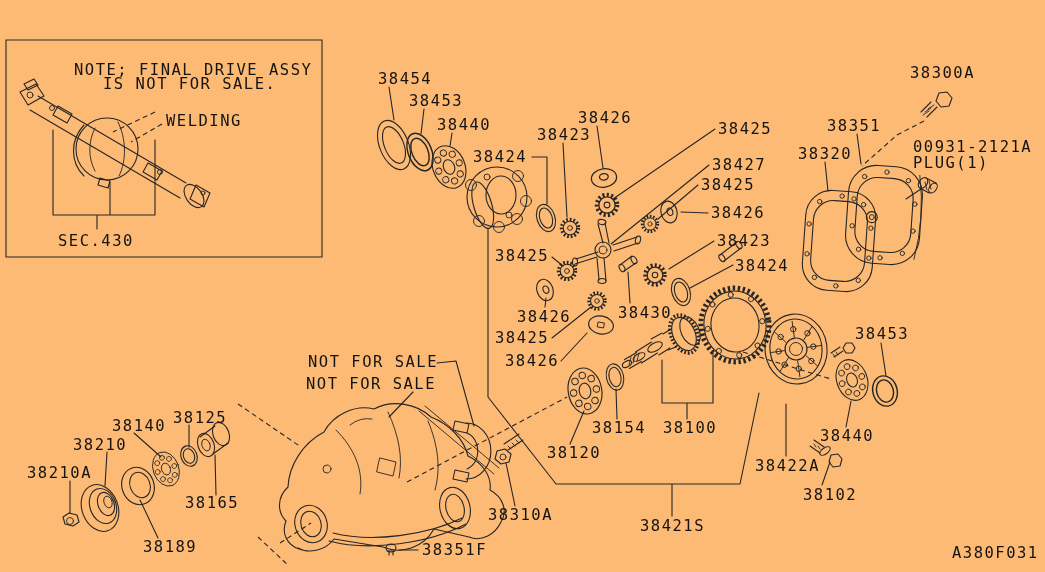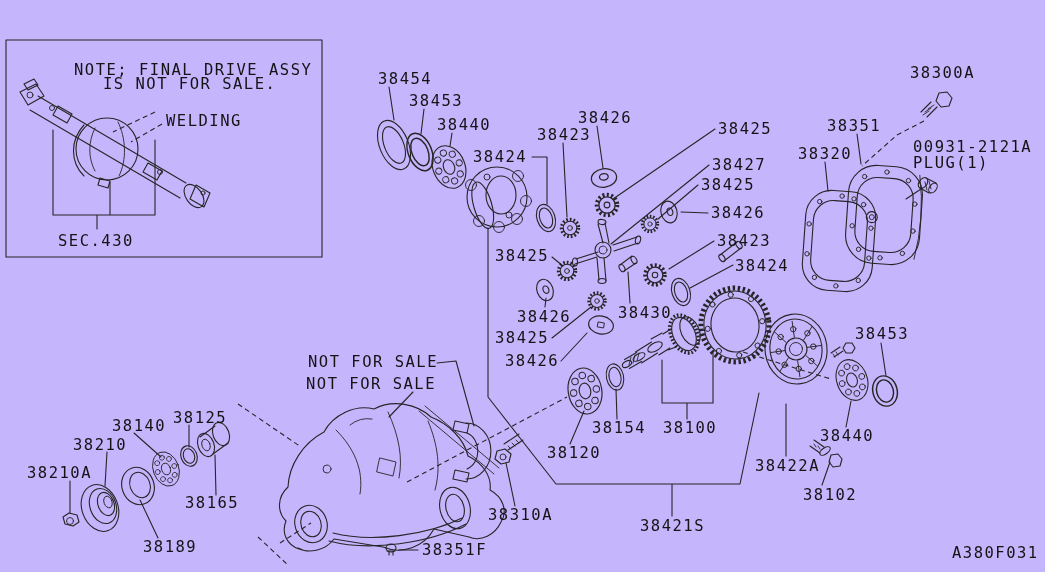--- a/index.html
+++ b/index.html
@@ -1,16 +1,16 @@
 <!DOCTYPE html>
 <html><head>
 <meta charset="utf-8">
 <style>
   html,body{margin:0;padding:0;background:#fff}
-  .stage{position:relative;width:1045px;height:572px;background:#c4b5fd;overflow:hidden}
+  .stage{position:relative;width:1045px;height:572px;background:#fdba74;overflow:hidden}
   svg{display:block}
   .ln{fill:none;stroke:#262626;stroke-width:1.1;stroke-linecap:round;stroke-linejoin:round}
   .thin{fill:none;stroke:#262626;stroke-width:.9;stroke-linecap:round}
   .dash{fill:none;stroke:#262626;stroke-width:1.1;stroke-dasharray:5 3.5}
   .teeth{fill:none;stroke:#262626;stroke-width:3.4;stroke-dasharray:1.7 1.9}
   .teeth5{fill:none;stroke:#262626;stroke-width:5;stroke-dasharray:2.4 2.6}
   text.lbl{font-family:"DejaVu Sans Mono",monospace;font-size:15.5px;letter-spacing:1.5px;fill:#141414}
 </style>
 </head>
 <body>

